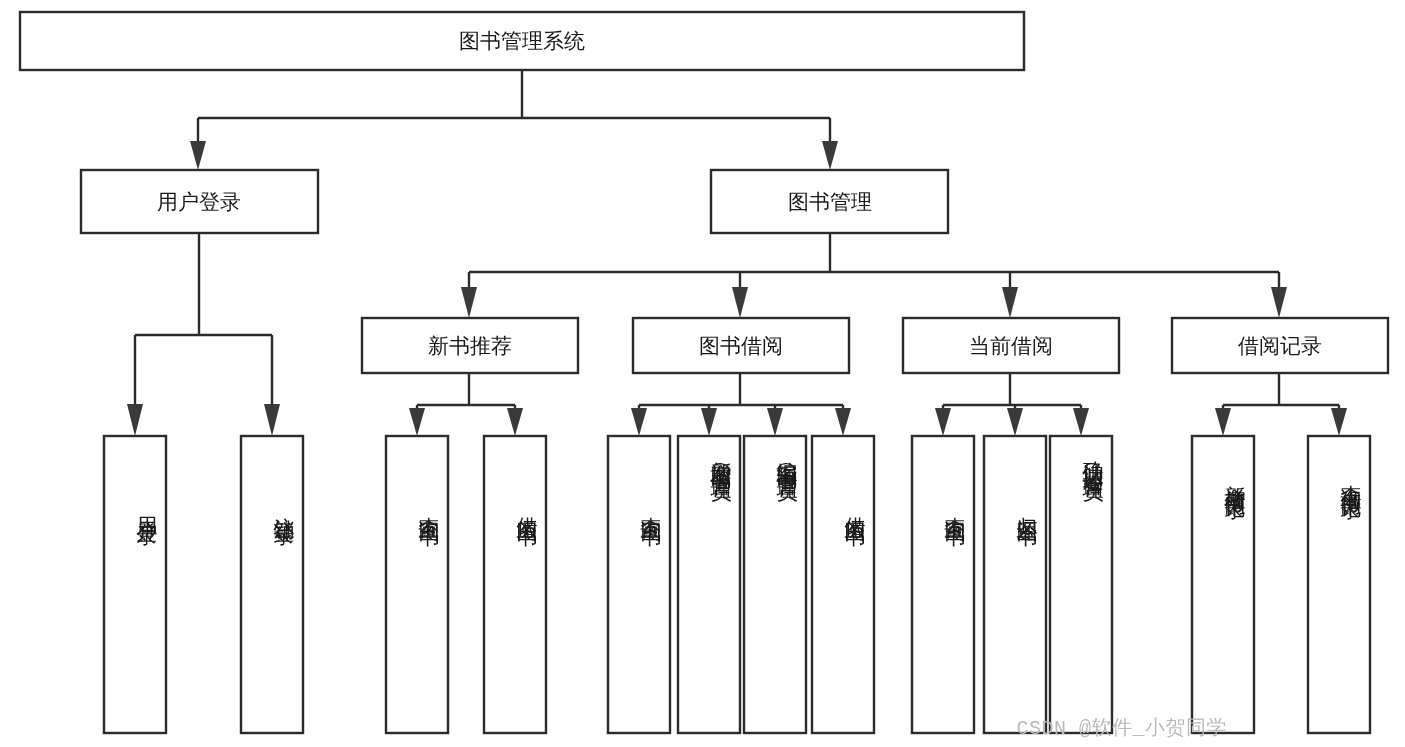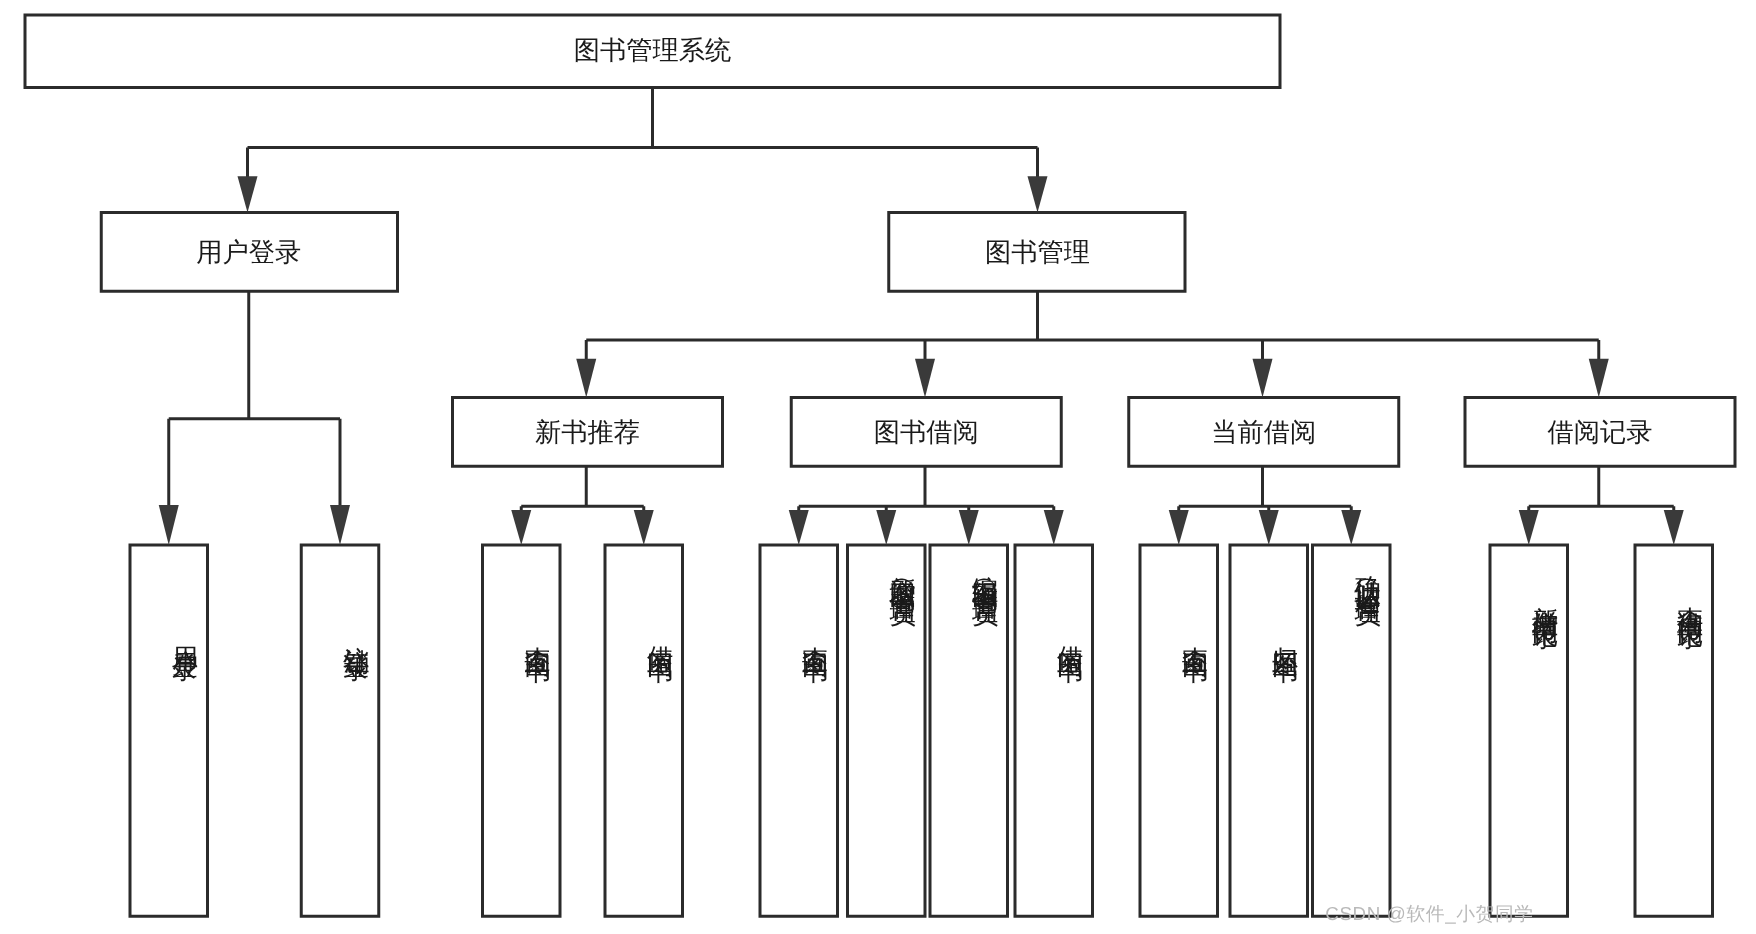--- a/index.html
+++ b/index.html
@@ -58,22 +58,22 @@
     color: #1a1a1a;
     letter-spacing: 3px;
     white-space: nowrap;
     text-align: center;
     pointer-events: none;
   }
   .watermark {
     position: absolute;
     right: 8px;
     bottom: 6px;
-    font-family: Liberation Sans, sans-serif;
-    font-size: 15px;
+    font-family: Liberation Mono, monospace;
+    font-size: 20px;
     color: #b9b9b9;
     white-space: nowrap;
     letter-spacing: 0.5px;
     margin-top: 12px;
   }
 </style>
 </head>
 <body>
 
 <div id="diagram-root">

